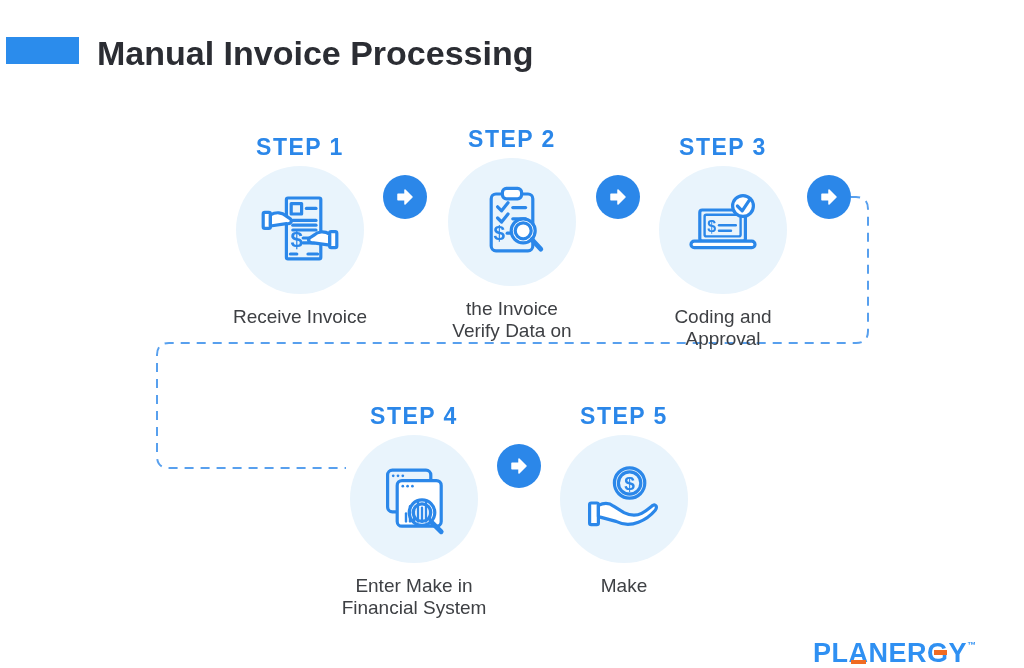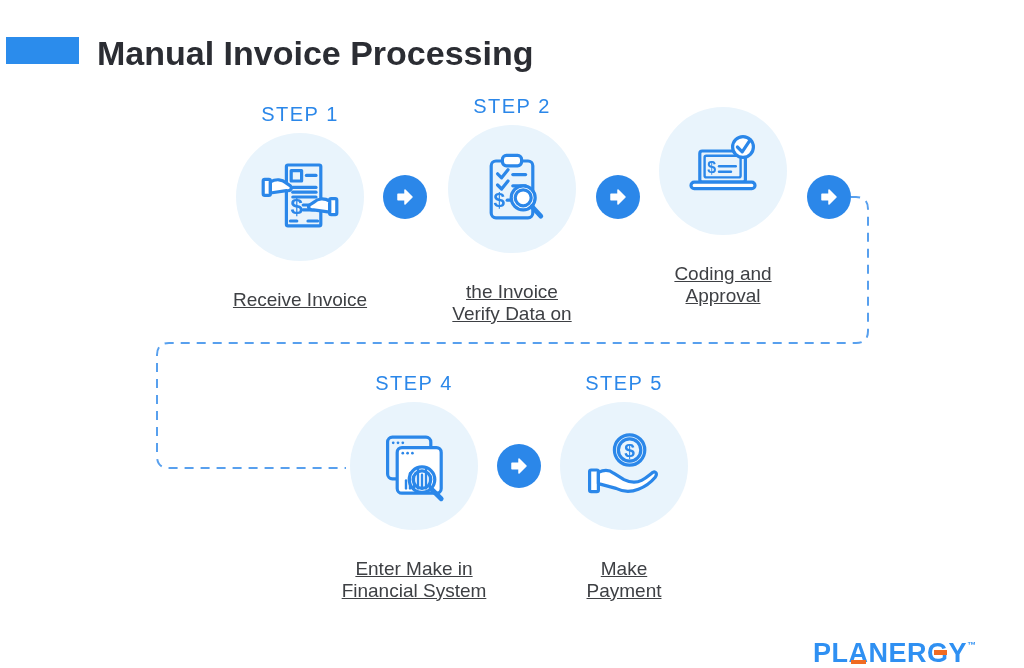--- a/index.html
+++ b/index.html
@@ -18,29 +18,30 @@
     position:relative;width:1024px;height:668px;background:#ffffff;
     font-family:"Liberation Sans",sans-serif;overflow:hidden;
   }
   .accent-bar{position:absolute;left:6px;top:37px;width:73px;height:27px;background:var(--accent-bar);}
   .page-title{
     position:absolute;left:97px;top:34px;font-size:34px;font-weight:bold;
     color:var(--title);letter-spacing:0px;
   }
   .step{position:absolute;width:210px;text-align:center;}
   .step-label{
-    font-size:20px;line-height:26px;font-weight:normal;color:var(--primary);
+    font-size:23px;line-height:26px;font-weight:bold;color:var(--primary);
     letter-spacing:1.5px;
+    margin-top:33px;
   }
   .step-circle{
     width:128px;height:128px;border-radius:50%;background:var(--circle-bg);
     margin:6px auto 0 auto;display:flex;align-items:center;justify-content:center;
   }
   .step-caption{
-    margin-top:28px;font-size:19px;line-height:21.5px;color:var(--caption);text-decoration:underline;
+    margin-top:12px;font-size:19px;line-height:21.5px;color:var(--caption);
   }
   .step-caption span{display:block;}
   .s1{left:195px;top:101px;}
   .s2{left:407px;top:93px;}
   .s3{left:618px;top:101px;}
   .s4{left:309px;top:370px;}
   .s5{left:519px;top:370px;}
   .arrow-circle{
     position:absolute;width:44px;height:44px;border-radius:50%;background:var(--primary);
     display:flex;align-items:center;justify-content:center;
@@ -123,20 +124,21 @@
         <line x1="75" y1="72" x2="86" y2="84" stroke-width="6"></line>
       </svg>
     </div>
     <div class="step-caption">
       <span>the Invoice</span>
       <span>Verify Data on</span>
     </div>
   </div>
 
   <div class="step s3">
+    <div class="step-label">STEP 3</div>
     <div class="step-circle">
       <svg class="icon-svg" width="80" height="80" viewBox="0 0 100 100" stroke="#2b87e9" stroke-width="4" fill="none" stroke-linecap="round" stroke-linejoin="round">
         <rect x="21" y="25" width="57" height="39" rx="3"></rect>
         <rect x="27" y="31" width="45" height="27" rx="2" stroke-width="3"></rect>
         <text x="36" y="53" font-size="20" font-weight="bold" fill="#2b87e9" stroke="none" text-anchor="middle">$</text>
         <line x1="45" y1="44" x2="66" y2="44" stroke-width="3"></line>
         <line x1="45" y1="51" x2="60" y2="51" stroke-width="3"></line>
         <rect x="10" y="64" width="80" height="8" rx="4" fill="#ffffff"></rect>
         <circle cx="75" cy="20" r="13" fill="#ffffff"></circle>
         <polyline points="68,20 74,26 84,11"></polyline>
@@ -184,21 +186,20 @@
       <svg class="icon-svg" width="80" height="80" viewBox="0 0 100 100" stroke="#2b87e9" stroke-width="4" fill="none" stroke-linecap="round" stroke-linejoin="round">
         <circle cx="57" cy="30" r="19"></circle>
         <circle cx="57" cy="30" r="14"></circle>
         <text x="57" y="39" font-size="24" font-weight="bold" fill="#2b87e9" stroke="none" text-anchor="middle">$</text>
         <rect x="7" y="55" width="11" height="27" rx="2" fill="#ffffff"></rect>
         <path d="M18 58 C26 54 32 55 37 59 L50 67 C58 71 66 71 72 68 C78 65 82 61 86 58 C90 56 92 60 89 64 C84 70 76 76 68 79 C58 83 48 82 40 78 L18 72 Z" fill="#ffffff"></path>
       </svg>
     </div>
     <div class="step-caption">
       <span>Make</span>
-      <span>Payment</span>
     </div>
   </div>
 
   <div class="arrow-circle a1">
     <svg width="24" height="24" viewBox="0 0 24 24">
       <polygon points="5,9.2 12,9.2 12,5 19,12 12,19 12,14.8 5,14.8" fill="#ffffff" stroke="#ffffff" stroke-width="1.5" stroke-linejoin="round"></polygon>
     </svg>
   </div>
   <div class="arrow-circle a2">
     <svg width="24" height="24" viewBox="0 0 24 24">

